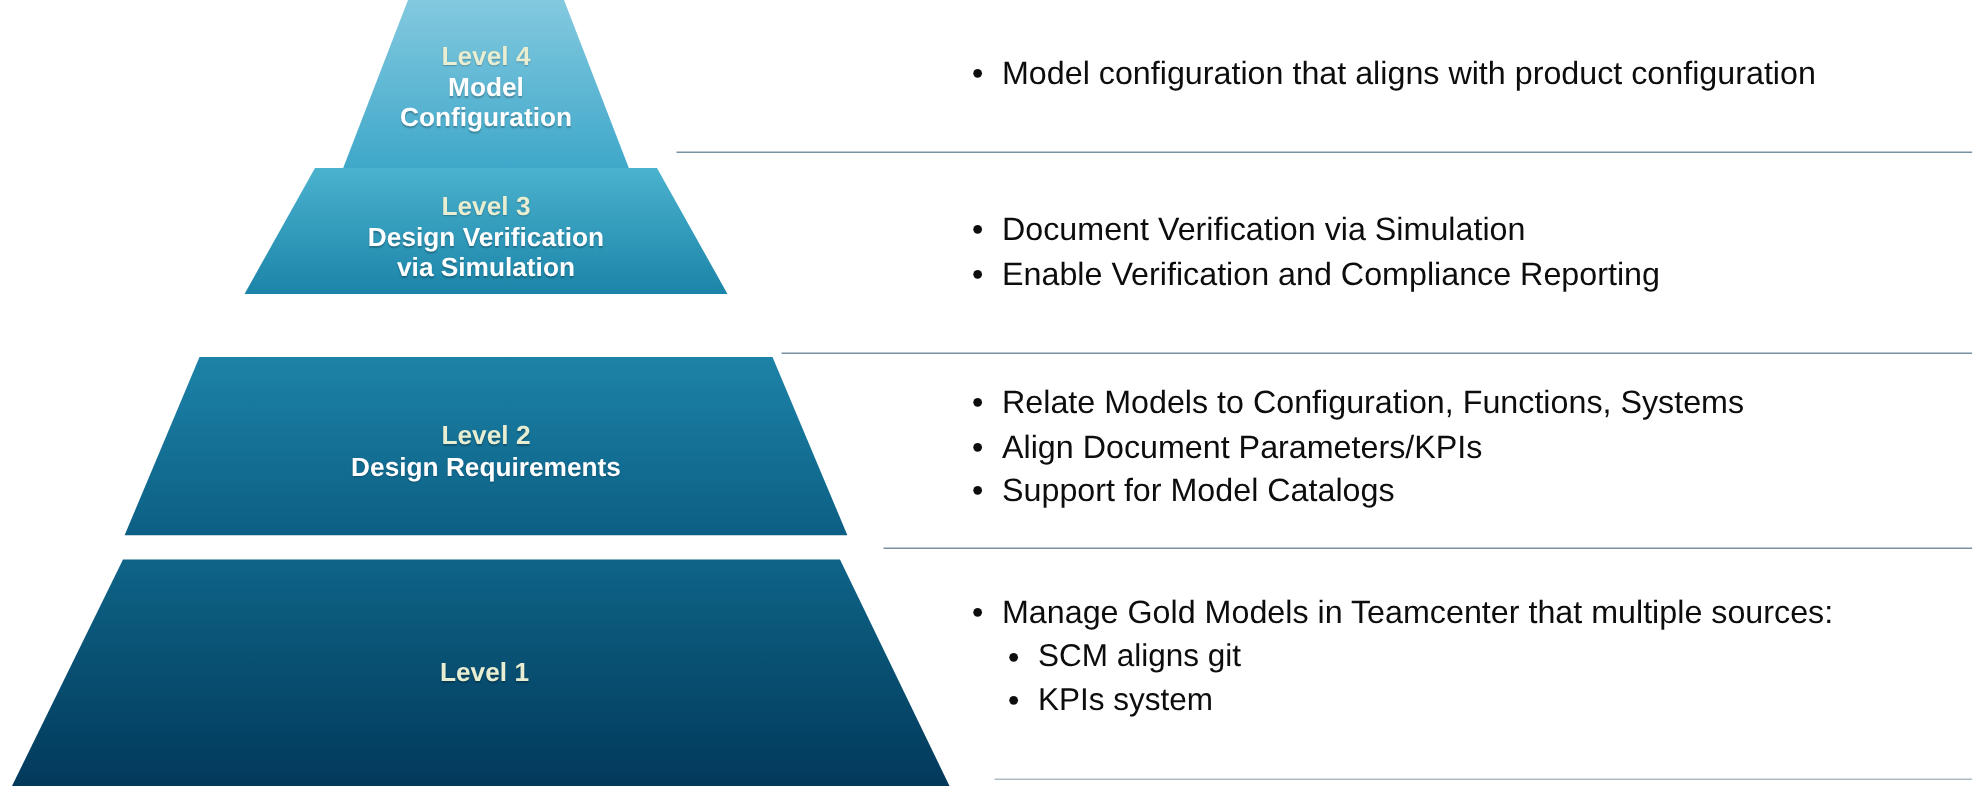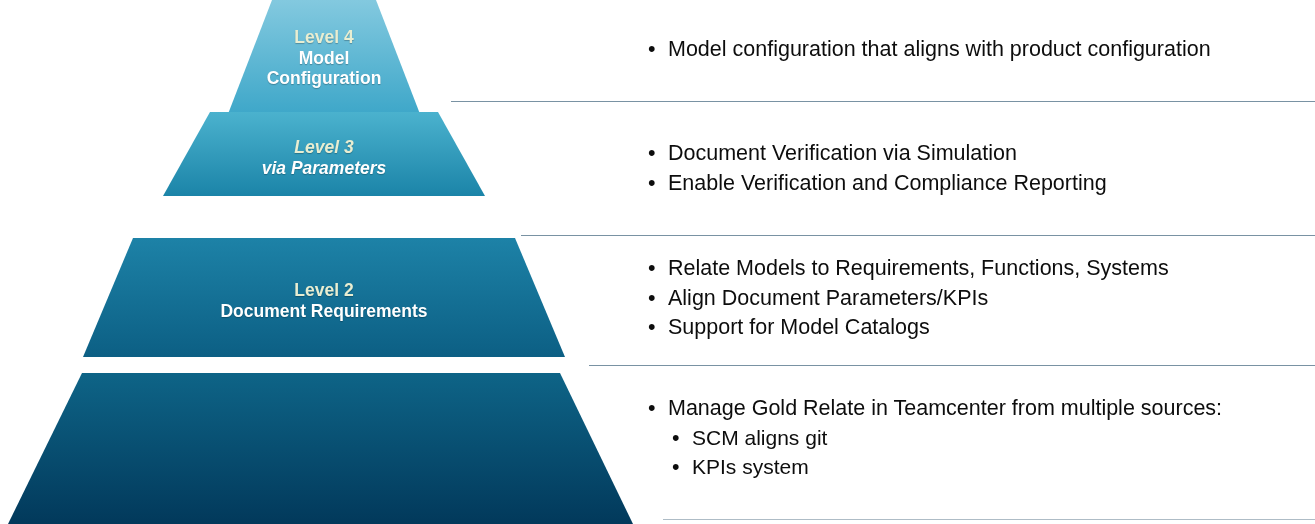--- a/index.html
+++ b/index.html
@@ -53,21 +53,21 @@
     color: #e8eed2;
     display: block;
   }
   .tier-title {
     color: #ffffff;
     display: block;
     text-align: center;
   }
 
   #tier4 { left: 228px; top: 0px;   width: 192px; height: 114px; }
-  #tier3 { left: 163px; top: 112px; width: 322px; height: 84px; font-style: italic; }
+  #tier3 { left: 163px; top: 112px; width: 322px; height: 84px; }
   #tier2 { left: 83px;  top: 238px; width: 482px; height: 119px; }
   #tier1 { left: 0px;   top: 371px; width: 646px; height: 153px; }
 
   #tier4 .tier-text { font-size: 17.5px; }
   #tier3 .tier-text { font-size: 17.5px; }
   #tier2 .tier-text { font-size: 17.5px; }
   #tier1 .tier-text { font-size: 17.5px; }
 
   #tier4 .tier-text { transform: translateY(1px); }
   #tier3 .tier-text { transform: translateY(4px); }
@@ -147,51 +147,53 @@
         <defs>
           <linearGradient id="g3" x1="0" y1="0" x2="0" y2="1">
             <stop offset="0%" stop-color="#4bb2ce"></stop>
             <stop offset="100%" stop-color="#1b84a8"></stop>
           </linearGradient>
         </defs>
         <polygon points="47,0 275,0 322,111 0,111" fill="url(#g3)"></polygon>
       </svg>
       <div class="tier-text">
         <span class="level-tag">Level 3</span>
-        <span class="tier-title">via Parameters</span>
+        <span class="tier-title">Design Verification</span>
+        <span class="tier-title">via Simulation</span>
       </div>
     </div>
 
     <div class="tier" id="tier2">
       <svg viewBox="0 0 482 118" preserveAspectRatio="none">
         <defs>
           <linearGradient id="g2" x1="0" y1="0" x2="0" y2="1">
             <stop offset="0%" stop-color="#1d82a7"></stop>
             <stop offset="100%" stop-color="#0c5f84"></stop>
           </linearGradient>
         </defs>
         <polygon points="50,0 432,0 482,118 0,118" fill="url(#g2)"></polygon>
       </svg>
       <div class="tier-text">
         <span class="level-tag">Level 2</span>
-        <span class="tier-title">Document Requirements</span>
+        <span class="tier-title">Design Requirements</span>
       </div>
     </div>
 
     <div class="tier" id="tier1">
       <svg viewBox="0 0 646 153" preserveAspectRatio="none">
         <defs>
           <linearGradient id="g1" x1="0" y1="0" x2="0" y2="1">
             <stop offset="0%" stop-color="#0e6487"></stop>
             <stop offset="100%" stop-color="#02395b"></stop>
           </linearGradient>
         </defs>
         <polygon points="82,2 560,2 633,153 8,153" fill="url(#g1)"></polygon>
       </svg>
       <div class="tier-text">
+        <span class="level-tag">Level 1</span>
       </div>
     </div>
 
   </div>
 
   <div class="divider" id="divider4"></div>
   <div class="divider" id="divider3"></div>
   <div class="divider" id="divider2"></div>
   <div class="divider" id="divider1"></div>
 
@@ -209,36 +211,36 @@
     </div>
     <div class="bullet-row">
       <span class="bullet-dot">•</span>
       <span class="bullet-text">Enable Verification and Compliance Reporting</span>
     </div>
   </div>
 
   <div class="panel" id="panel2">
     <div class="bullet-row">
       <span class="bullet-dot">•</span>
-      <span class="bullet-text">Relate Models to Requirements, Functions, Systems</span>
+      <span class="bullet-text">Relate Models to Configuration, Functions, Systems</span>
     </div>
     <div class="bullet-row">
       <span class="bullet-dot">•</span>
       <span class="bullet-text">Align Document Parameters/KPIs</span>
     </div>
     <div class="bullet-row">
       <span class="bullet-dot">•</span>
       <span class="bullet-text">Support for Model Catalogs</span>
     </div>
   </div>
 
   <div class="panel" id="panel1">
     <div class="bullet-row">
       <span class="bullet-dot">•</span>
-      <span class="bullet-text">Manage Gold Relate in Teamcenter from multiple sources:</span>
+      <span class="bullet-text">Manage Gold Models in Teamcenter that multiple sources:</span>
     </div>
     <div class="bullet-row sub">
       <span class="bullet-dot">•</span>
       <span class="bullet-text">SCM aligns git</span>
     </div>
     <div class="bullet-row sub">
       <span class="bullet-dot">•</span>
       <span class="bullet-text">KPIs system</span>
     </div>
   </div>

